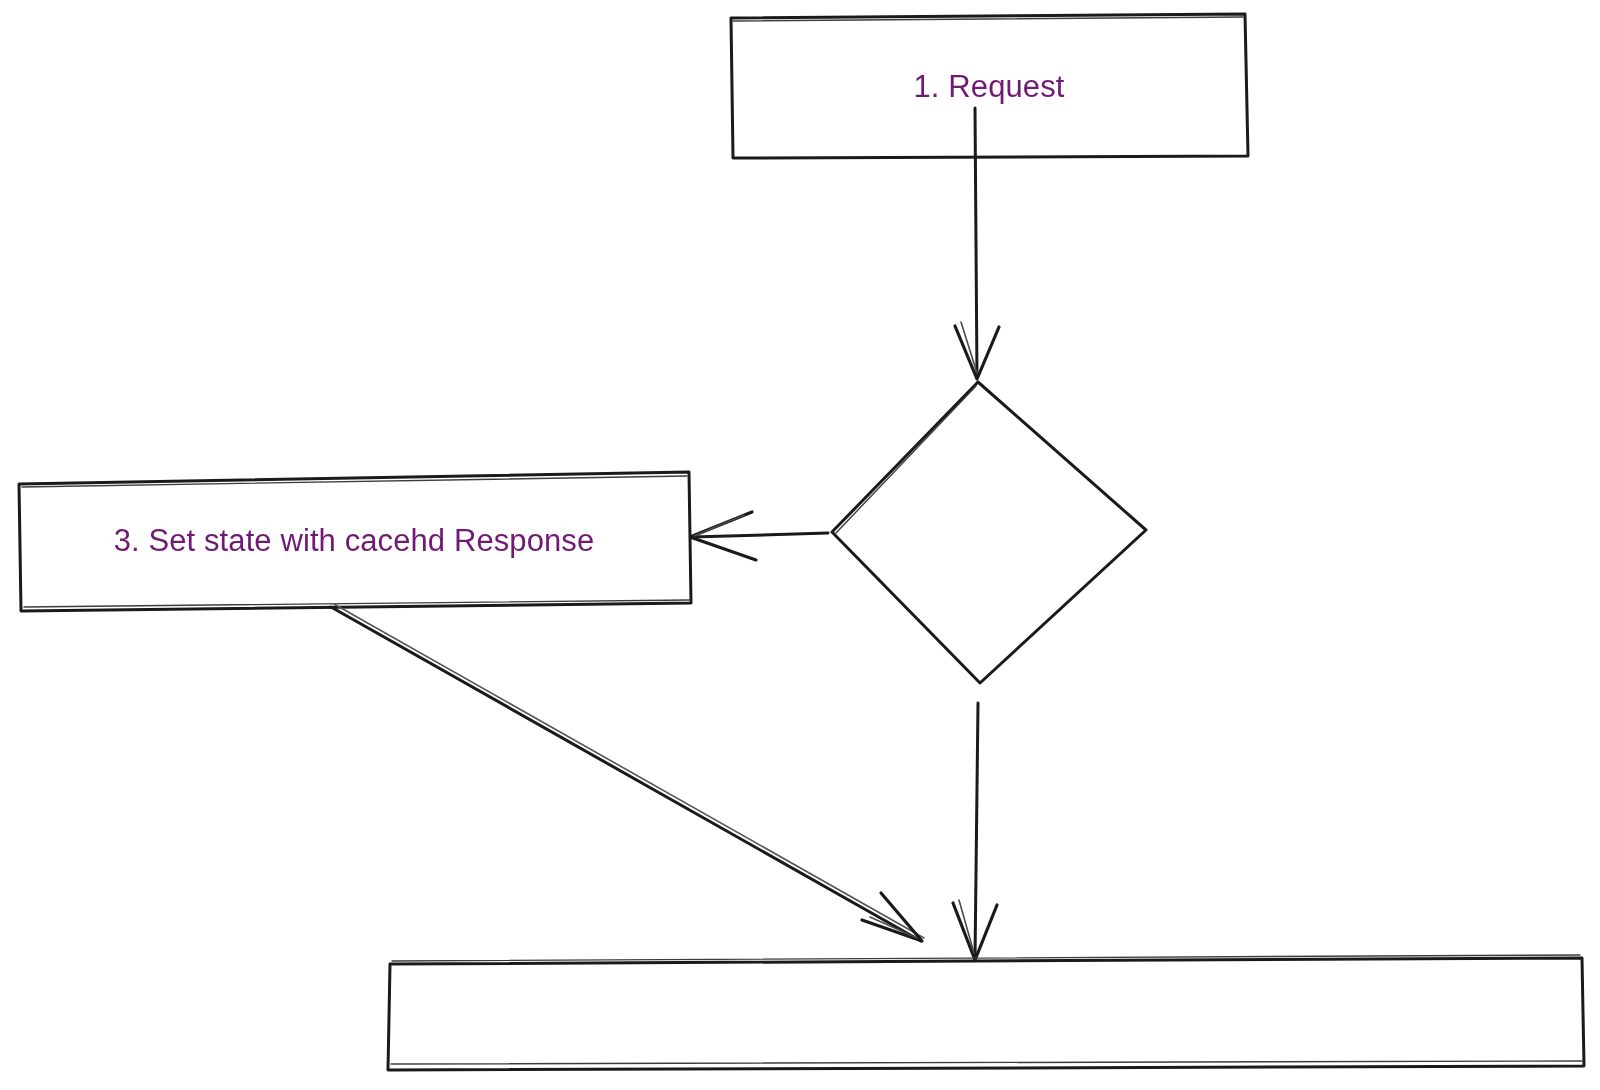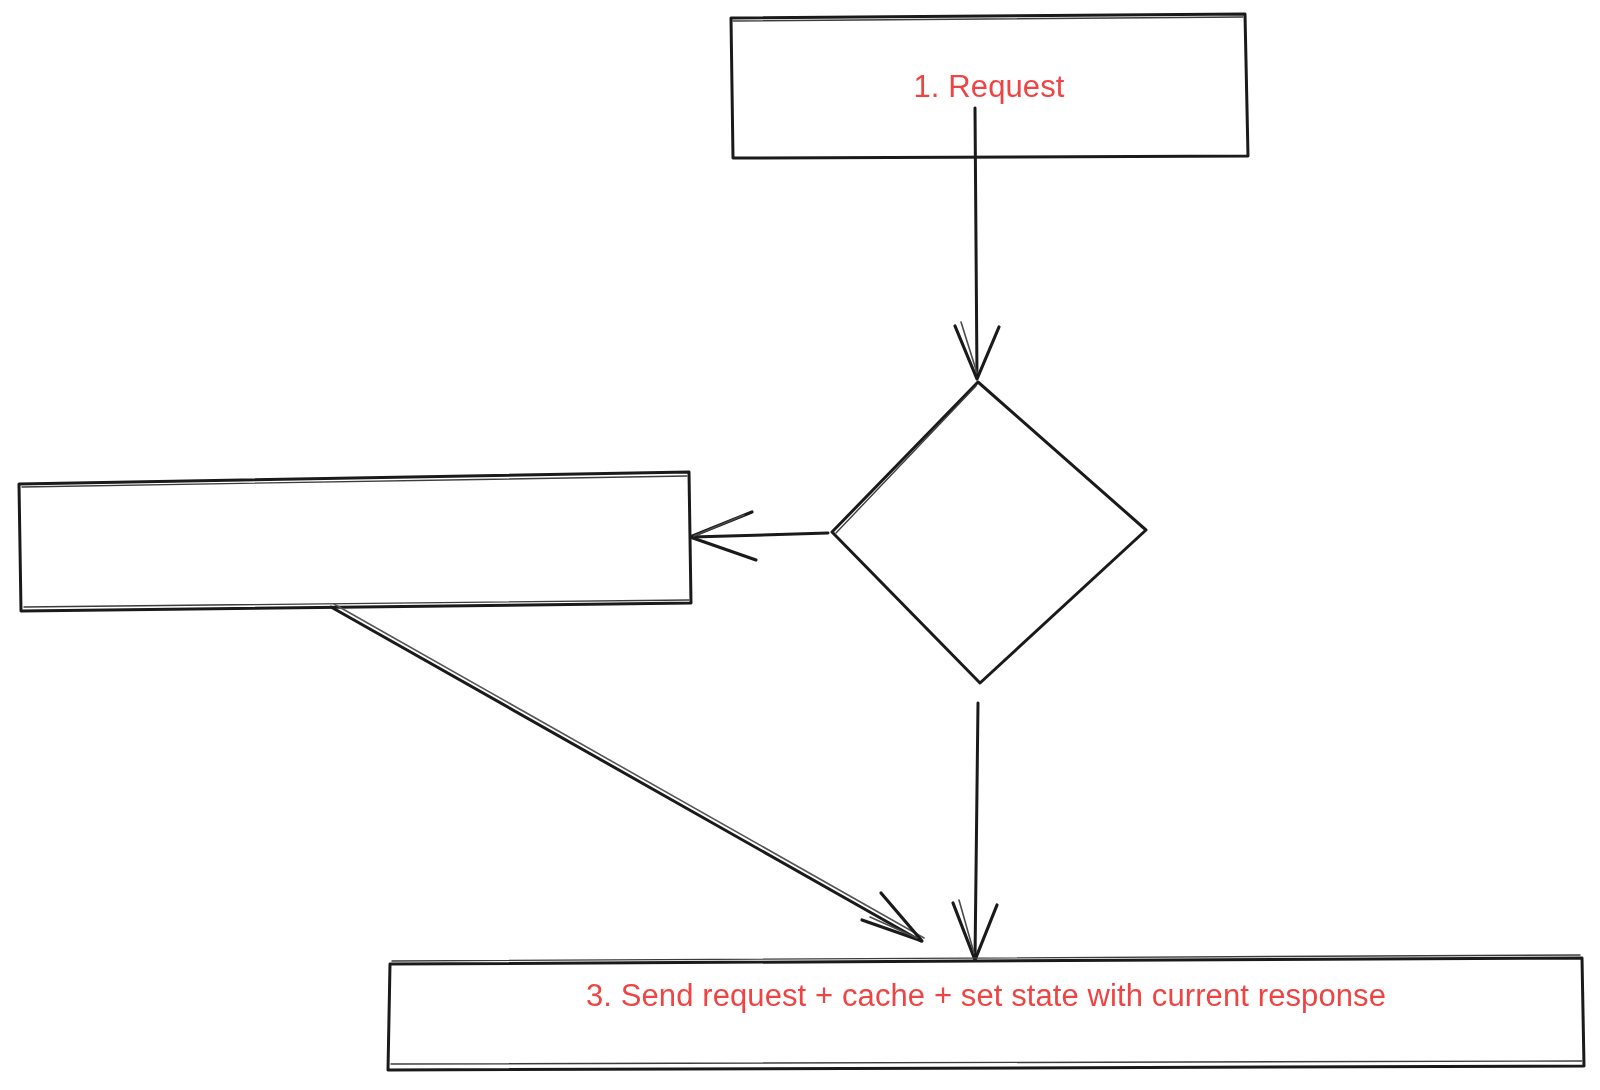--- a/index.html
+++ b/index.html
@@ -60,21 +60,21 @@
   }
   .arrow-head-thin {
     fill: none;
     stroke: #4a4a4a;
     stroke-width: 1.6;
     stroke-linecap: round;
     stroke-linejoin: round;
   }
   .node-label {
     position: absolute;
-    color: #ef4444;
+    color: #701a75;
     font-size: 31px;
     font-weight: 400;
     line-height: 1.2;
     text-align: center;
     white-space: nowrap;
     letter-spacing: 0.1px;
     pointer-events: none;
   }
   .label-request {
     left: 730px;
@@ -149,16 +149,16 @@
       <path class="node-shape" d="M 390,964 L 1582,958 L 1584,1066 L 388,1070 Z"></path>
       <path class="node-shape-thin" d="M 392,961 L 1580,955"></path>
       <path class="node-shape-thin" d="M 391,1064 L 1582,1061"></path>
     </g>
 
   </svg>
 
   <div class="node-label label-request">1. Request</div>
 
 
+  <div class="node-label label-set-state">3. Set state with cacehd Response</div>
 
-  <div class="node-label label-send-request">3. Send request + cache + set state with current response</div>
 
 </div>
 
 </body></html>

